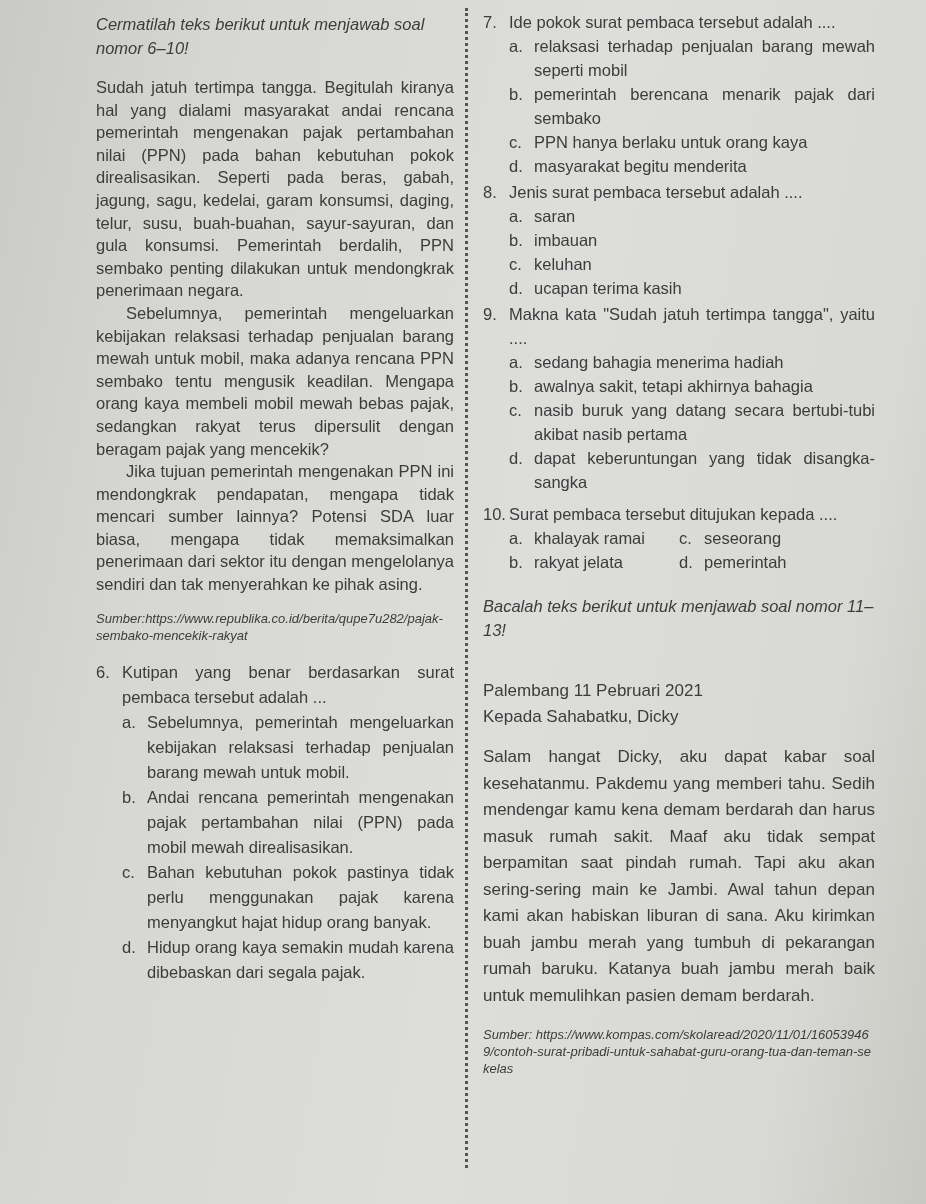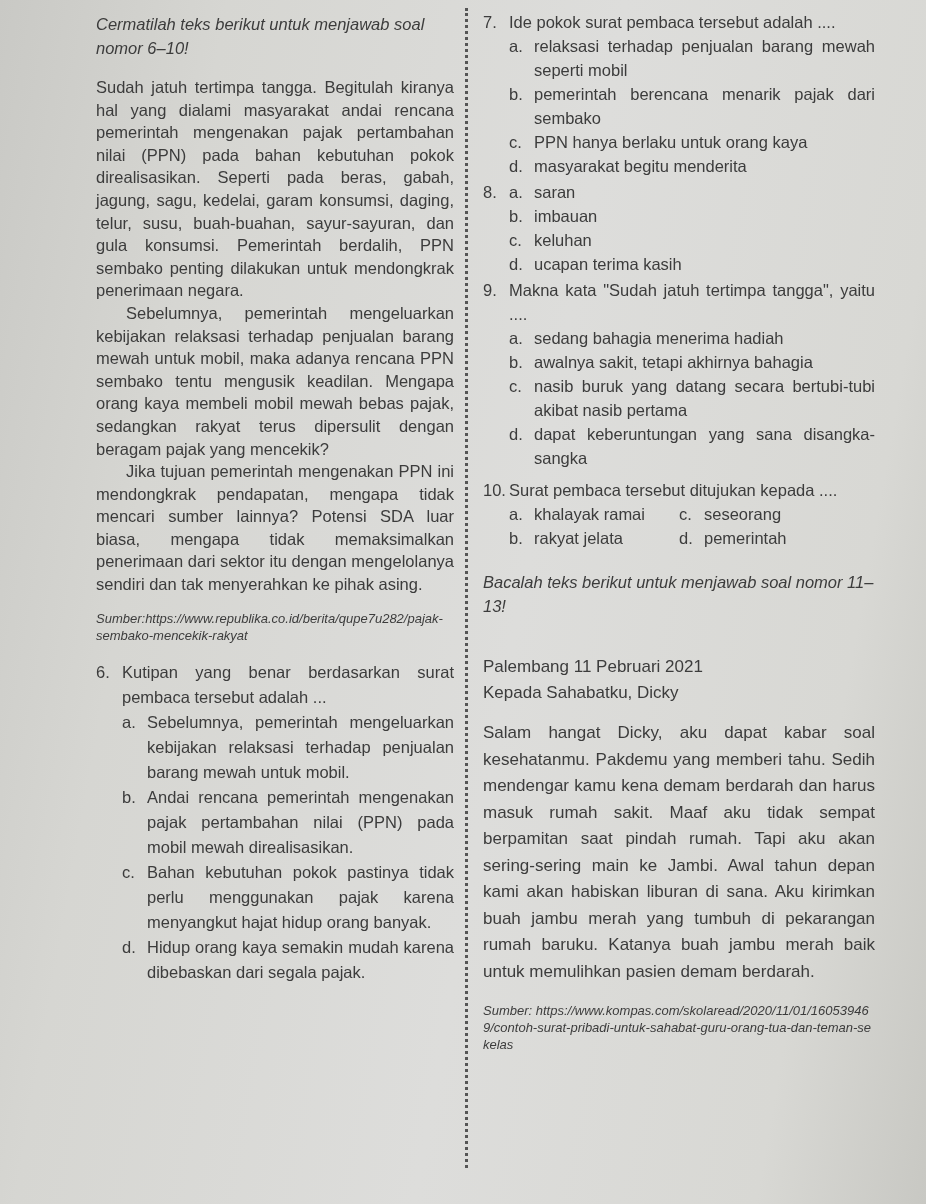--- a/index.html
+++ b/index.html
@@ -90,20 +90,21 @@
         <div class="option">
             <span class="opt-letter">d.</span>
             <span class="opt-text">masyarakat begitu menderita</span>
           </div>
       </div>
     </div>
 
     <div class="question" style="margin-top:2px">
       <span class="q-num">8.</span>
       <div class="q-body">
+        <div class="q-text">Jenis surat pembaca tersebut adalah ....</div>
         <div class="option">
             <span class="opt-letter">a.</span>
             <span class="opt-text">saran</span>
           </div>
         <div class="option">
             <span class="opt-letter">b.</span>
             <span class="opt-text">imbauan</span>
           </div>
         <div class="option">
             <span class="opt-letter">c.</span>
@@ -127,21 +128,21 @@
         <div class="option">
             <span class="opt-letter">b.</span>
             <span class="opt-text">awalnya sakit, tetapi akhirnya bahagia</span>
           </div>
         <div class="option">
             <span class="opt-letter">c.</span>
             <span class="opt-text">nasib buruk yang datang secara bertubi-tubi akibat nasib pertama</span>
           </div>
         <div class="option">
             <span class="opt-letter">d.</span>
-            <span class="opt-text">dapat keberuntungan yang sana disangka-sangka</span>
+            <span class="opt-text">dapat keberuntungan yang tidak disangka-sangka</span>
           </div>
       </div>
     </div>
 
     <div class="question" style="margin-top:8px">
       <span class="q-num">10.</span>
       <div class="q-body">
         <div class="q-text">Surat pembaca tersebut ditujukan kepada ....</div>
         <div class="opt-grid">
           <div class="option">

